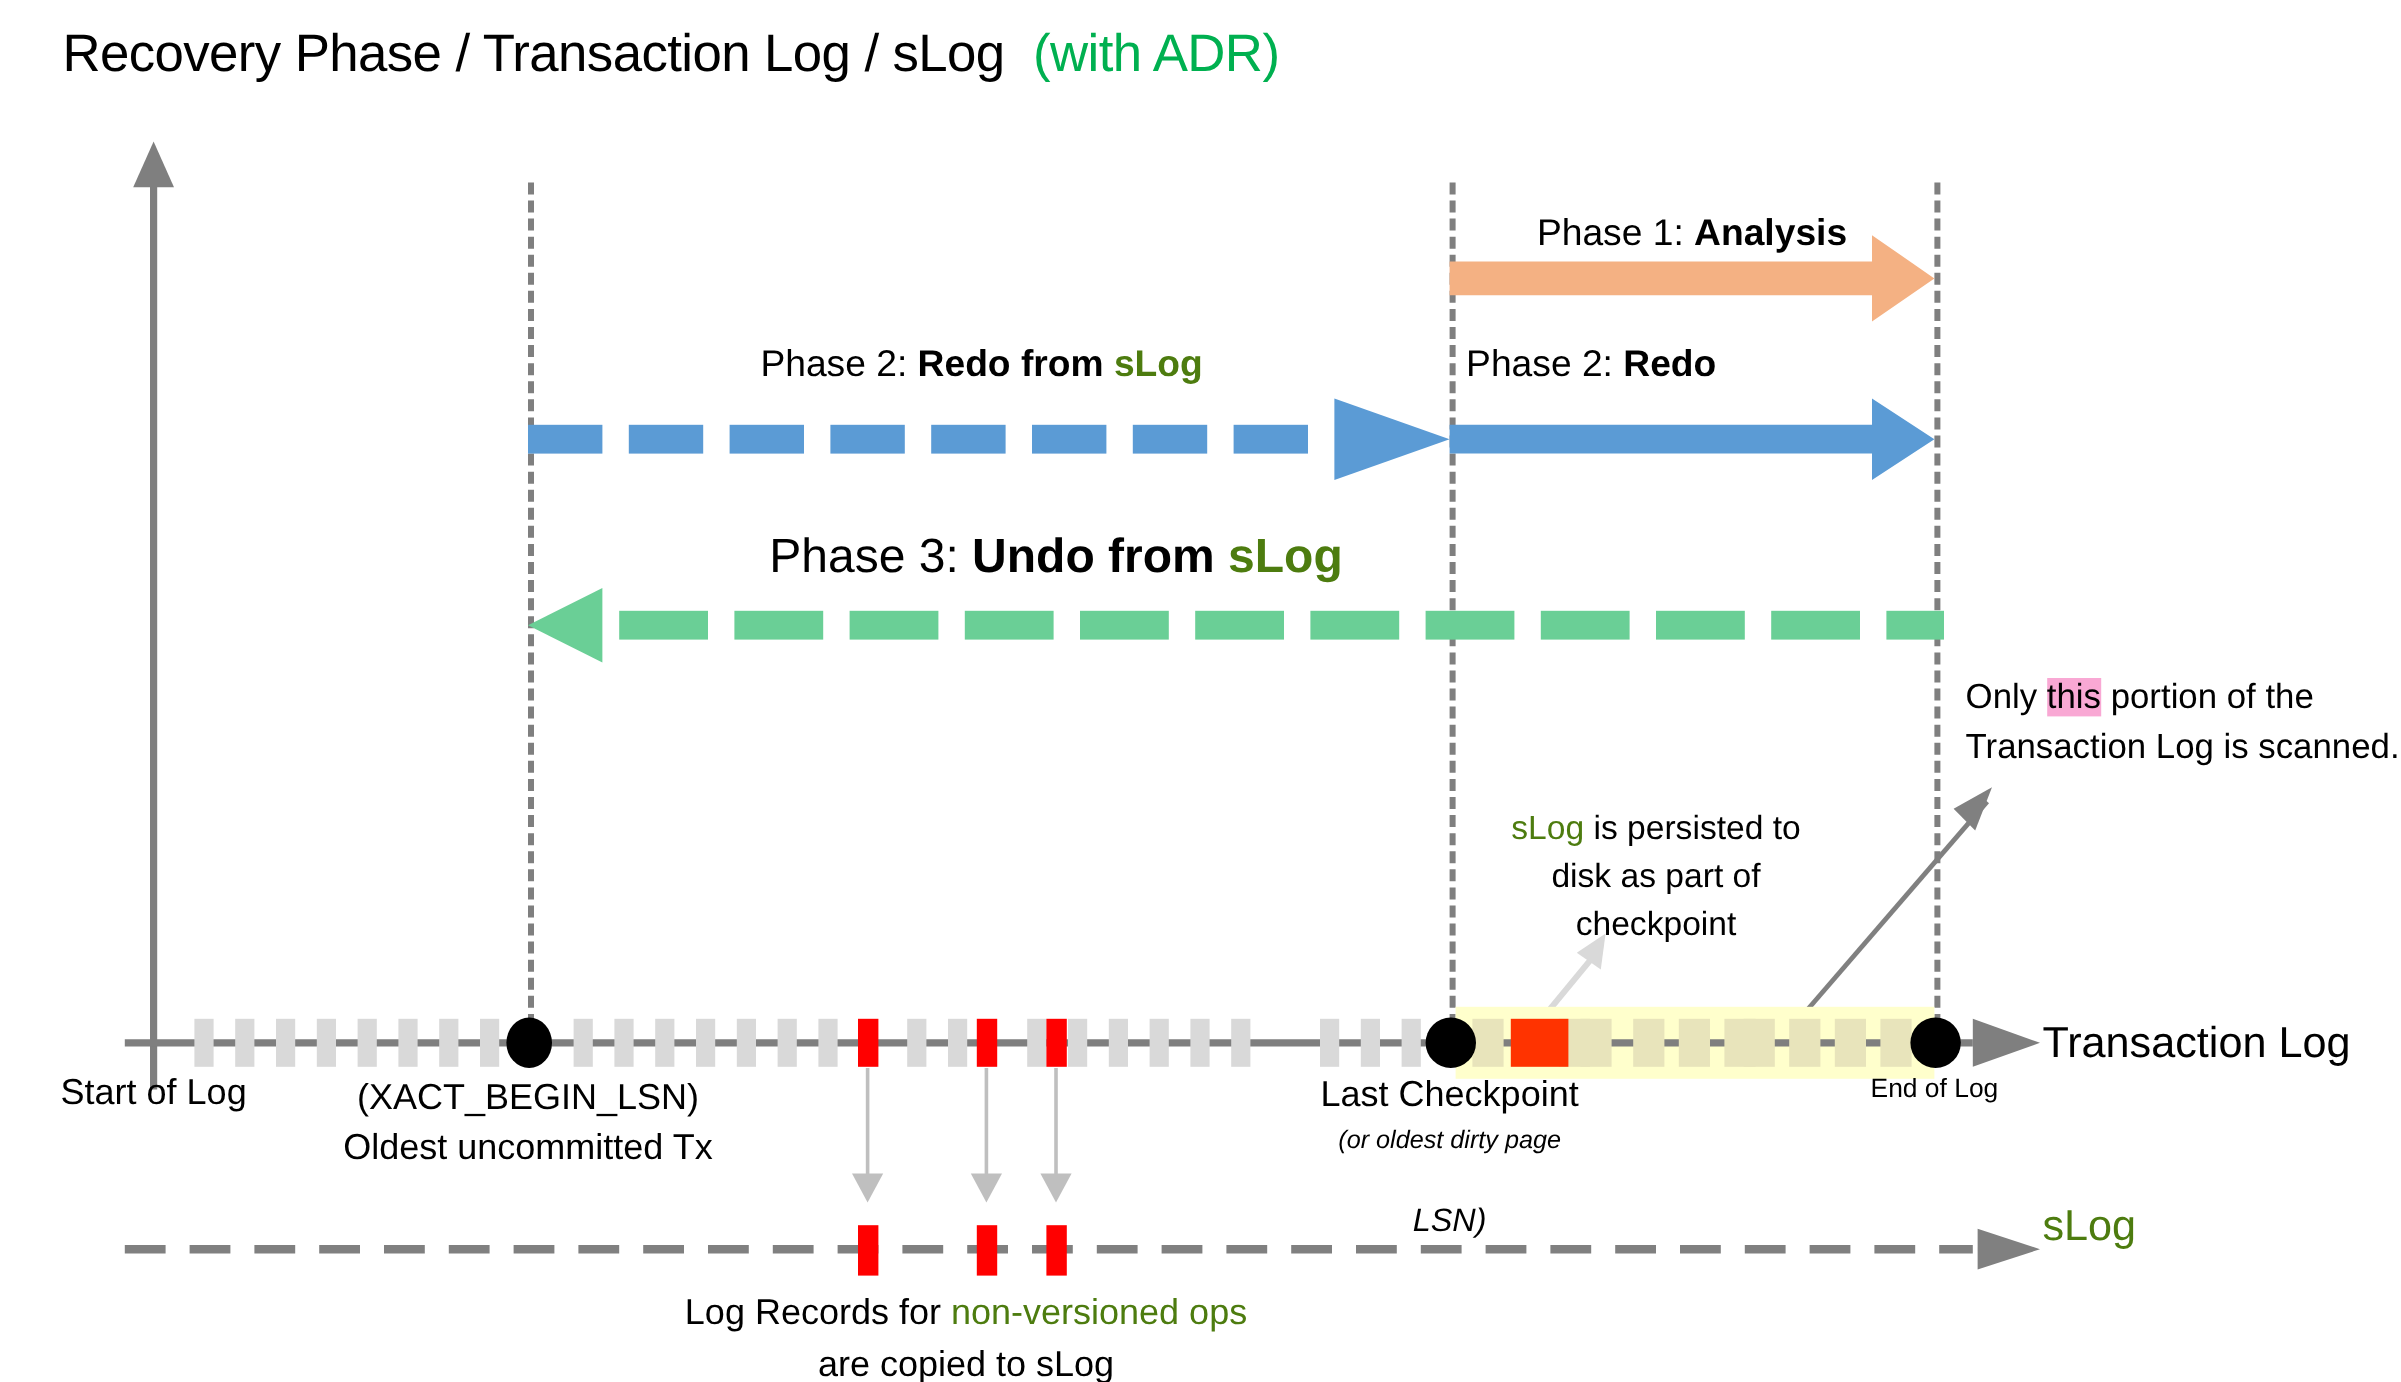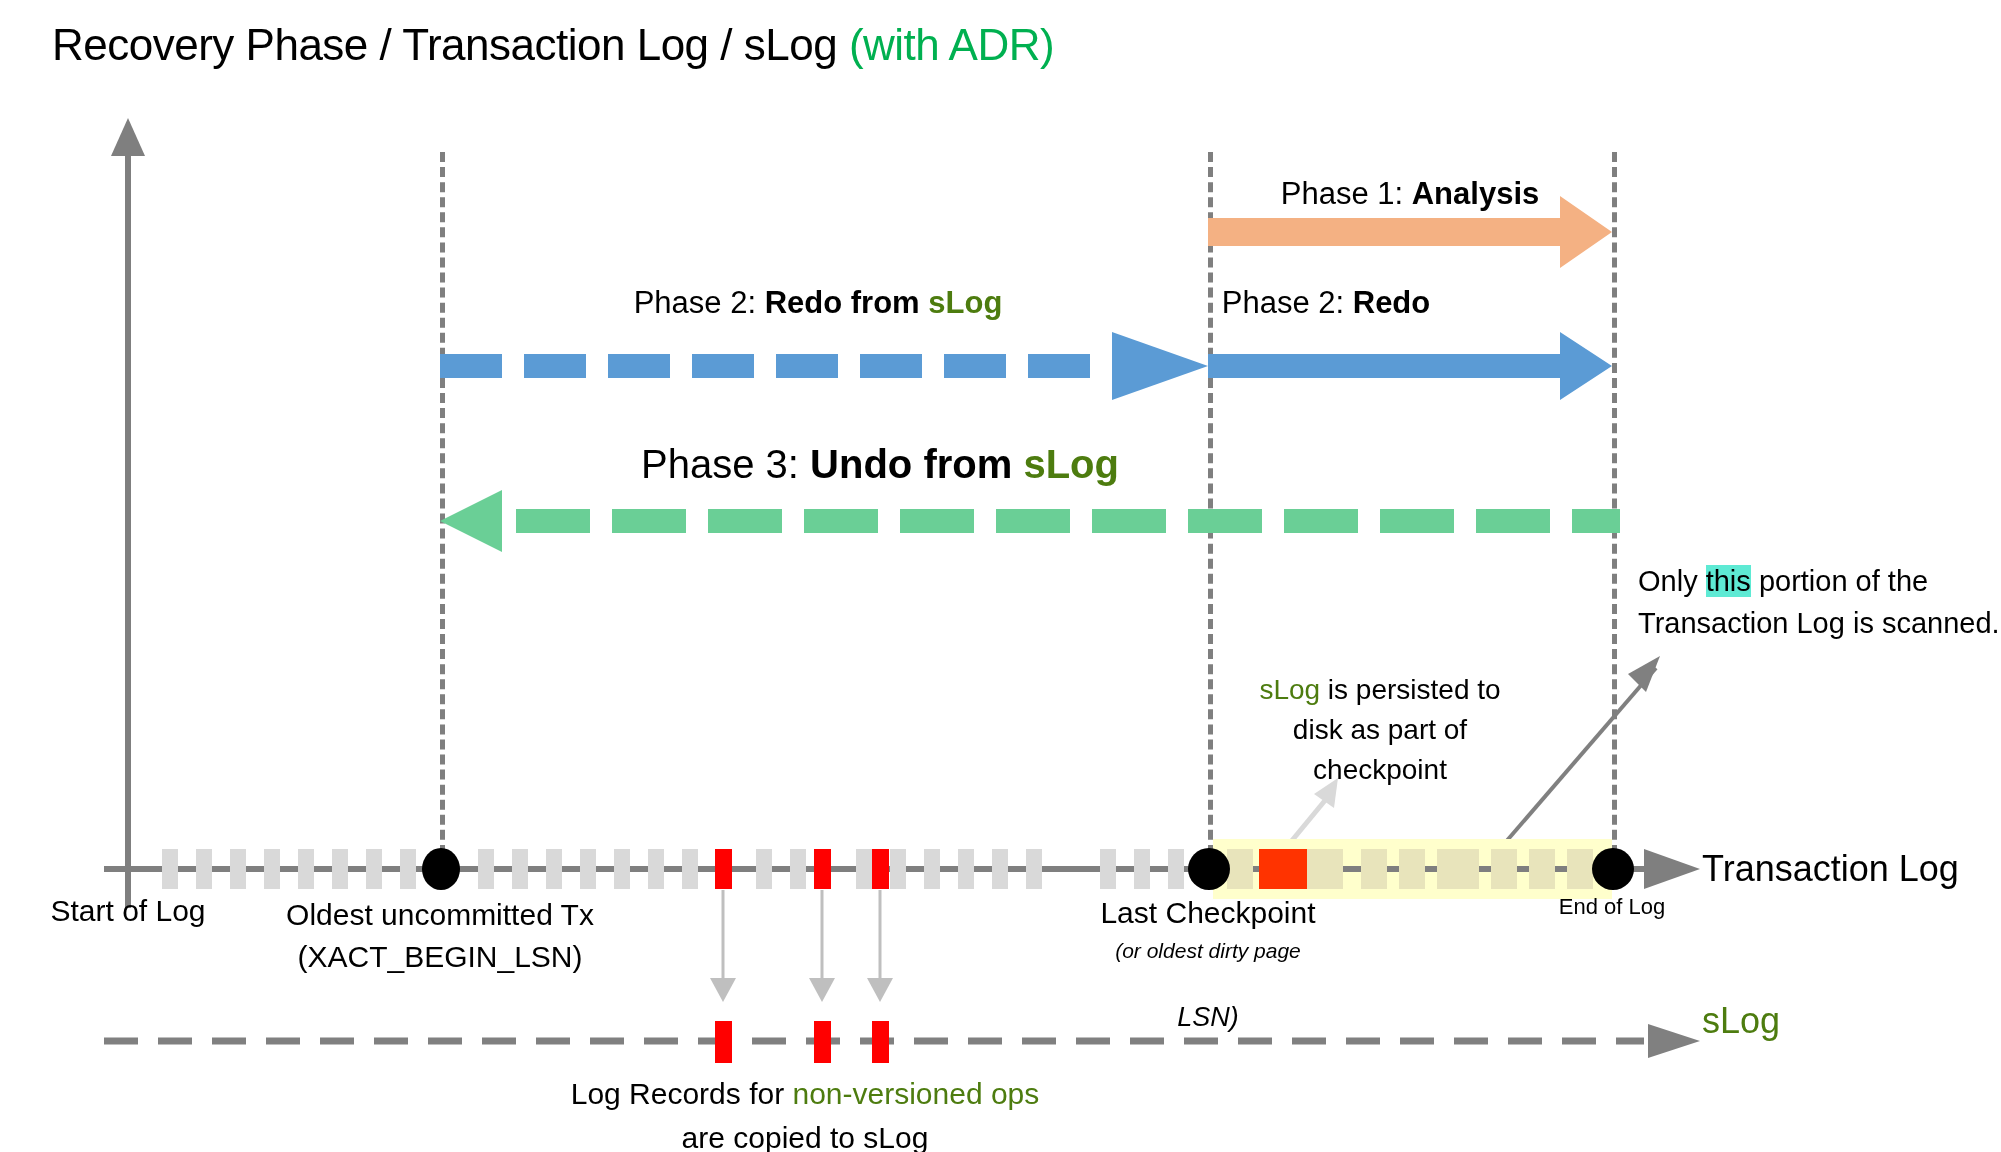--- a/index.html
+++ b/index.html
@@ -1,25 +1,25 @@
 <!DOCTYPE html>
 <html><head>
 <meta charset="utf-8">
 <style>
   html,body{margin:0;padding:0;background:#ffffff;}
   body{width:2001px;height:1152px;position:relative;overflow:hidden;
        font-family:"Liberation Sans","DejaVu Sans",sans-serif;color:#000;}
   .abs{position:absolute;}
   .ttl{left:52px;top:20px;font-size:44px;letter-spacing:-0.5px;white-space:nowrap;}
-  .ttl .grn{color:#00b050;}
+  .ttl .grn{color:#00b050;margin-left:12px;}
   .lbl{white-space:nowrap;}
   .red{color:#4d7c0f;}
   .bld{font-weight:bold;}
   .ital{font-style:italic;}
-  .hl{background:#5eead4;margin-top:34px;}
+  .hl{background:#f9a8d4;margin-top:34px;}
   .vline{position:absolute;width:0;border-left:5px dashed #7f7f7f;}
   svg{position:absolute;overflow:visible;}
   .ctr{transform:translateX(-50%);text-align:center;}
 </style>
 </head>
 <body>
 
 <div class="abs ttl">
   <span>Recovery Phase / Transaction Log / sLog </span><span class="grn">(with ADR)</span>
 </div>
@@ -180,22 +180,22 @@
 <svg style="left:1592px;top:849px;" width="42" height="42">
   <circle cx="21" cy="20" r="21" fill="#000"></circle>
 </svg>
 
 <div class="abs lbl" style="left:1702px;top:848px;font-size:36px;">Transaction Log</div>
 <div class="abs lbl red" style="left:1702px;top:1000px;font-size:36px;">sLog</div>
 
 <div class="abs lbl ctr" style="left:128px;top:894px;font-size:30px;">Start of Log</div>
 
 <div class="abs lbl ctr" style="left:440px;top:894px;font-size:30px;line-height:42px;">
+  <div>(XACT_BEGIN_LSN)</div>
   <div>Oldest uncommitted Tx</div>
-  <div>(XACT_BEGIN_LSN)</div>
 </div>
 
 <div class="abs lbl ctr" style="left:1208px;top:894px;font-size:30px;line-height:38px;">
   <div>Last Checkpoint</div>
   <div class="ital" style="font-size:21px;">(or oldest dirty page</div>
   <div class="ital" style="font-size:27px;margin-top:28px;">LSN)</div>
 </div>
 
 <div class="abs lbl ctr" style="left:1612px;top:894px;font-size:22px;">End of Log</div>
 

